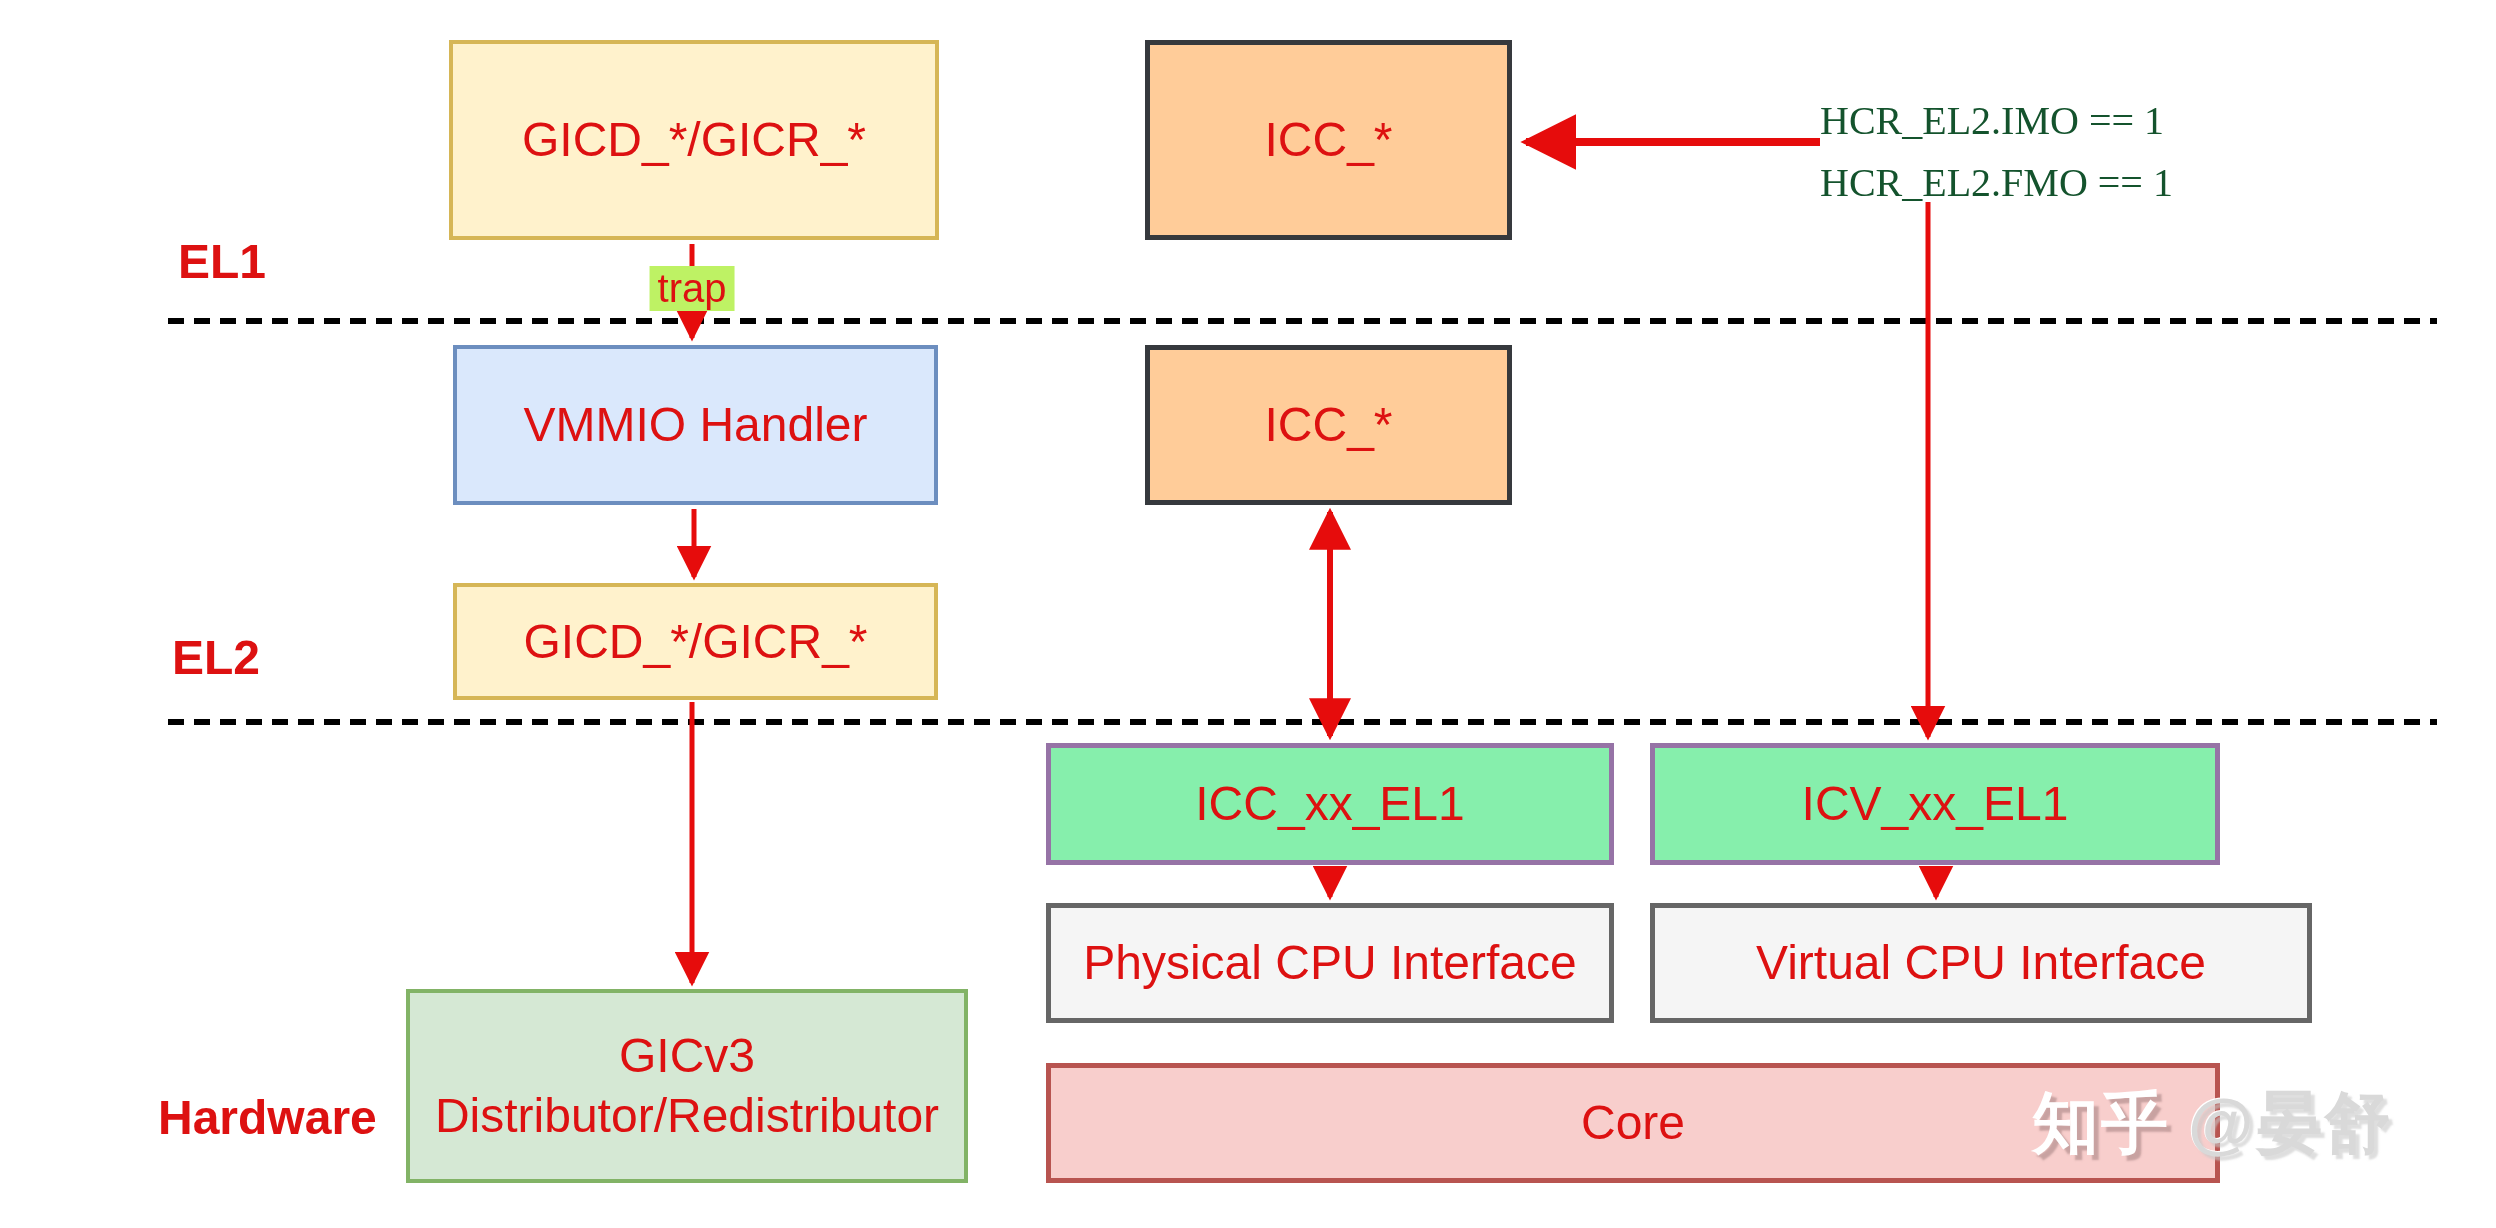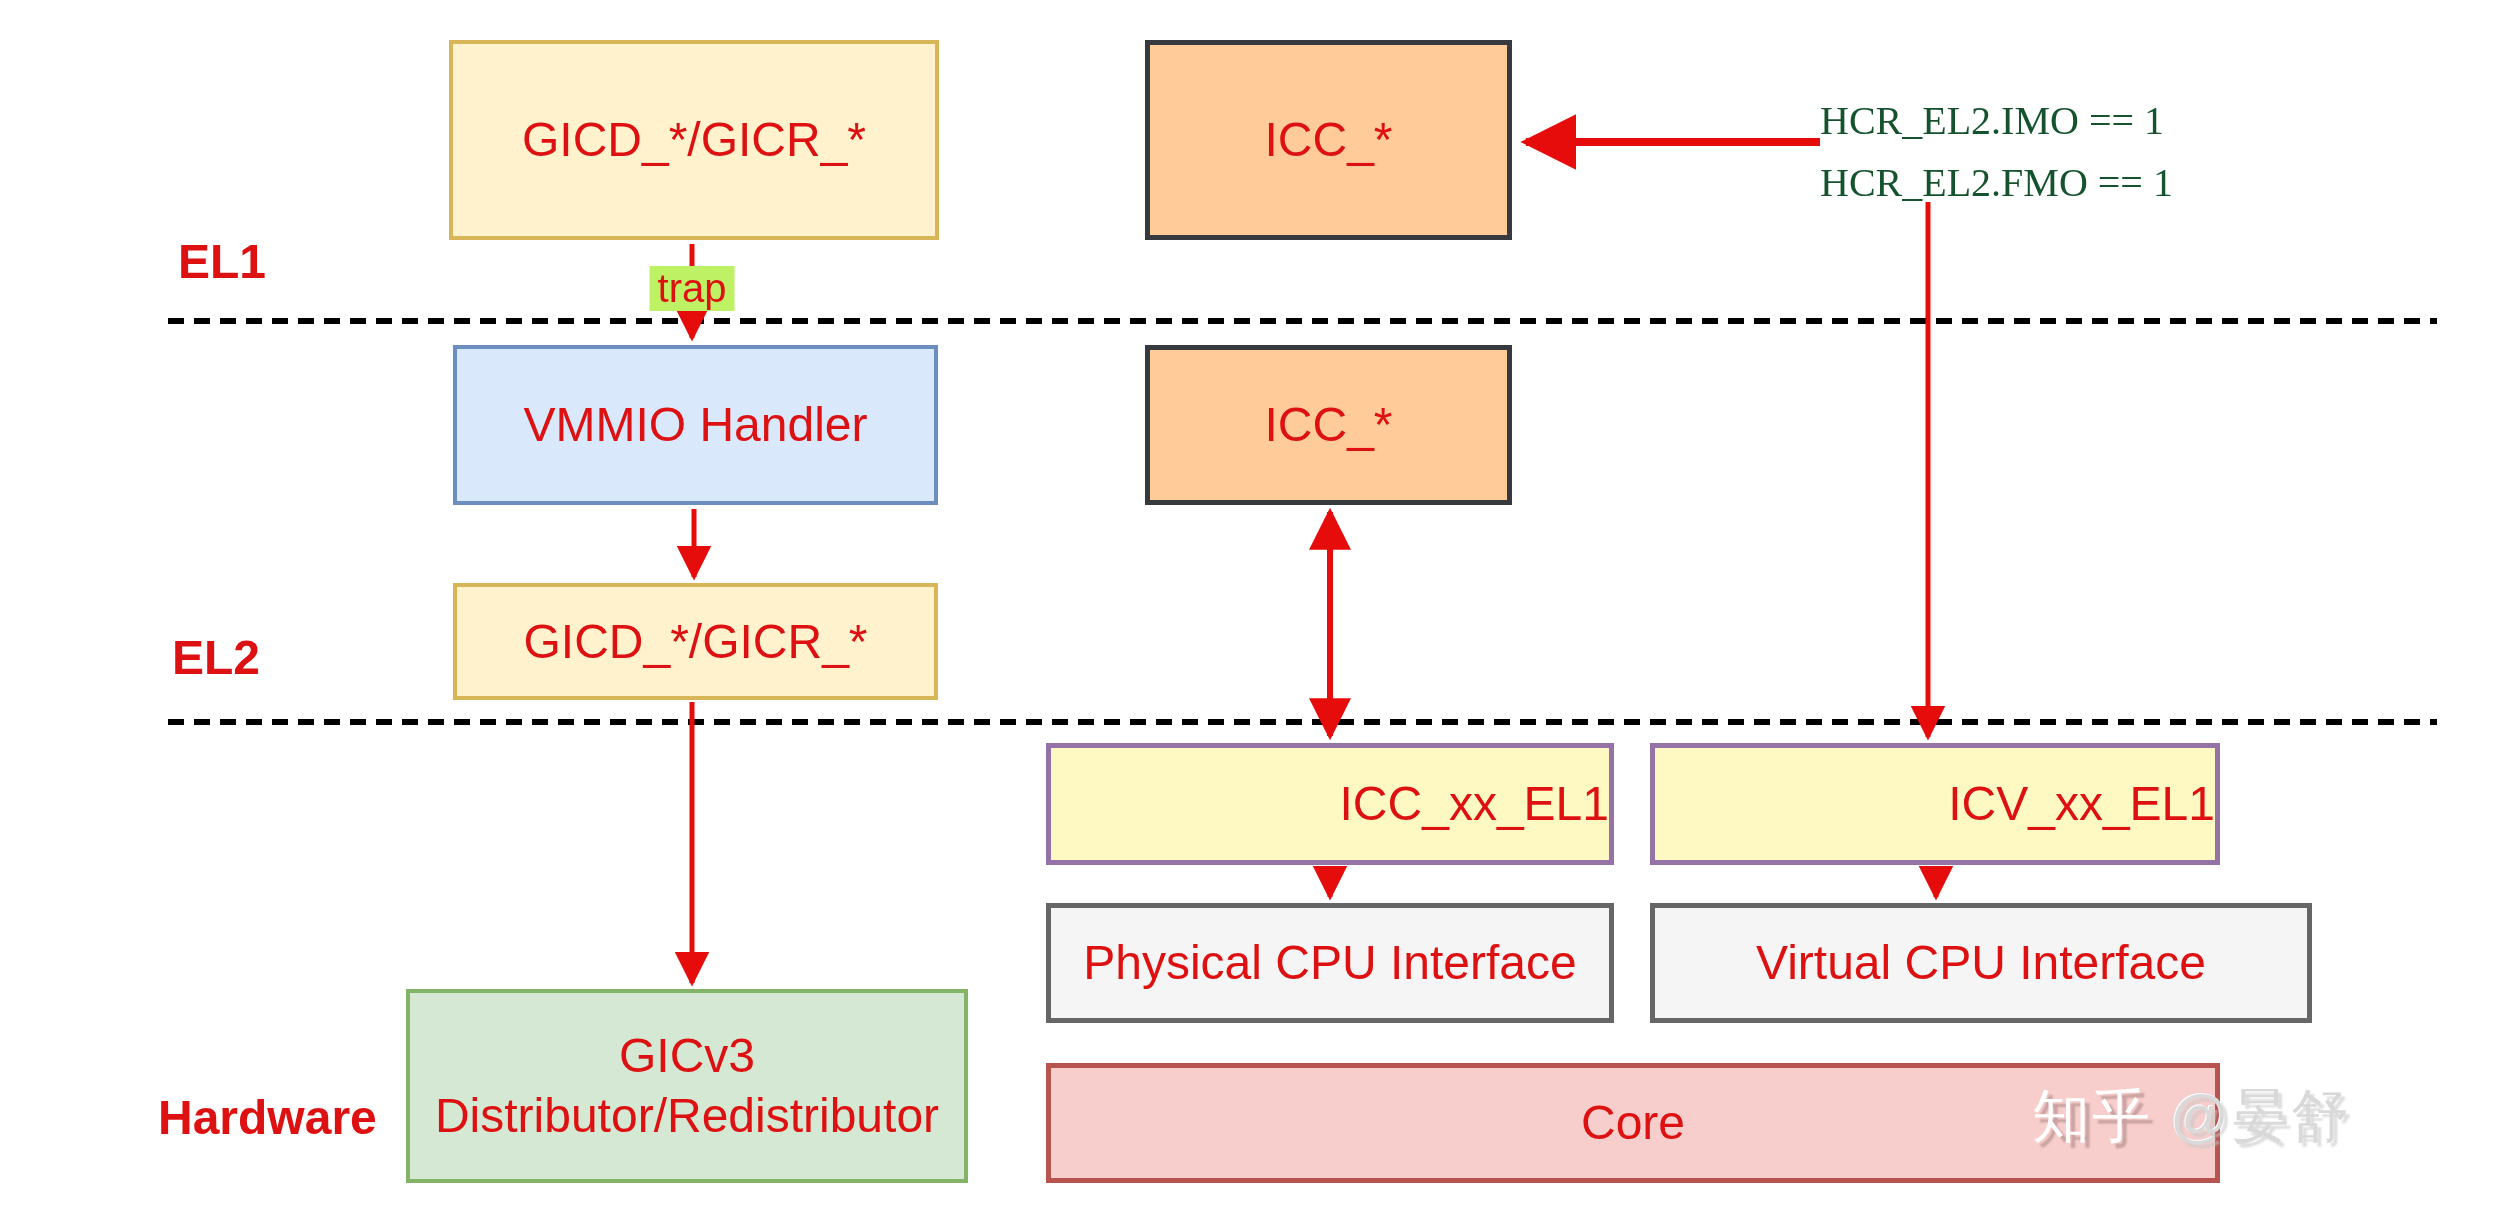--- a/index.html
+++ b/index.html
@@ -16,21 +16,21 @@
     display:flex;align-items:center;justify-content:center;
     text-align:center;
     color:#dd1111;
     font-size:48px;
     z-index:2;
     line-height:1.25;
   }
   .box.yellow{background:#fff2cc;border:4px solid #d6b656;}
   .box.orange{background:#ffcc99;border:5px solid #36393d;}
   .box.blue  {background:#dae8fc;border:4px solid #6c8ebf;}
-  .box.purple{background:#fef9c3;border:5px solid #9673a6;justify-content:flex-end;}
+  .box.purple{background:#86efac;border:5px solid #9673a6;}
   .box.gray  {background:#f5f5f5;border:5px solid #666666;}
   .box.green {background:#d5e8d4;border:4px solid #82b366;}
   .box.pink  {background:#f8cecc;border:5px solid #b85450;}
   #connectors{
     position:absolute;left:0;top:0;width:2496px;height:1228px;
     z-index:5;pointer-events:none;
   }
   .level-label{
     position:absolute;
     color:#dd1111;font-size:48px;font-weight:bold;
@@ -47,21 +47,21 @@
   }
   .hcr-block{
     position:absolute;
     left:1820px;top:90px;
     color:#14532d;font-size:40px;line-height:62px;
     z-index:6;white-space:nowrap;font-family:Liberation Serif, serif;
   }
   .watermark{
     position:absolute;
     left:2032px;top:1078px;
-    font-size:58px;font-weight:normal;
+    font-size:67px;font-weight:bold;
     z-index:8;white-space:nowrap;
     letter-spacing:2px;
   }
   .wm-brand{
     color:#ffffff;
     text-shadow:5px 5px 2px rgba(160,125,125,0.55);
   }
   .wm-user{
     color:#d9d9d9;
     text-shadow:4px 4px 2px rgba(200,200,200,0.6), -1px -1px 0 #ffffff;

